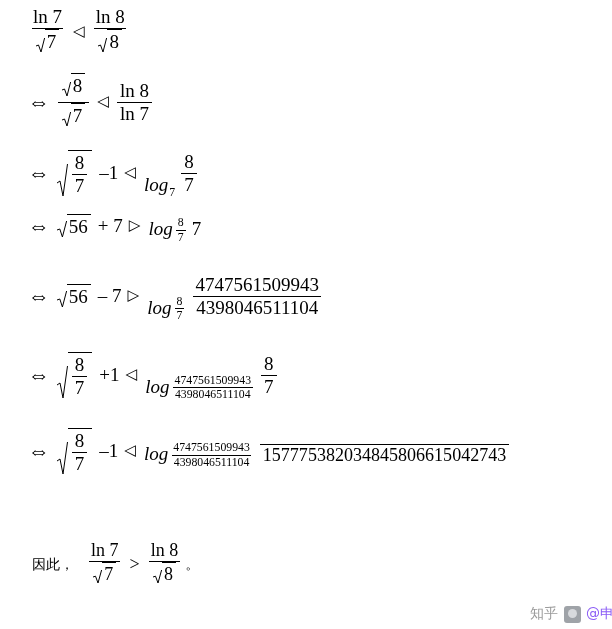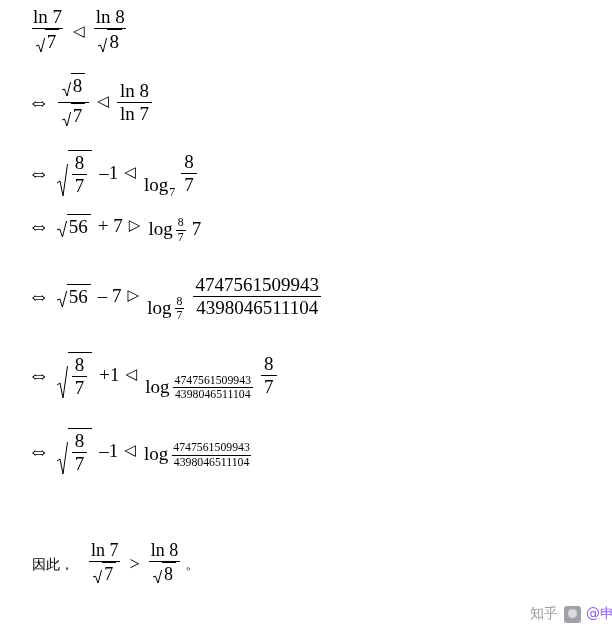--- a/index.html
+++ b/index.html
@@ -5,21 +5,21 @@
   html,body{margin:0;padding:0;}
   body{
     width:612px;height:629px;
     background:#ffffff;
     font-family:"Liberation Serif", serif;
     color:#000000;
     position:relative;
     overflow:hidden;
   }
   .page{position:relative;width:612px;height:629px;padding-left:24px;}
-  .mi{}
+  .mi{font-style:italic;}
   .line{position:absolute;display:flex;align-items:center;white-space:nowrap;}
 
   
   .frac{display:inline-flex;flex-direction:column;align-items:center;justify-content:center;vertical-align:middle;margin:0 2px;}
   .frac .num{padding:0 3px;line-height:1.15;}
   .frac .den{padding:0 3px;line-height:1.15;border-top:1px solid #000;}
 
   
   .sqrt{display:inline-flex;align-items:stretch;margin:0 1px;}
   .sqrt .radical{display:inline-flex;align-items:flex-end;font-size:1em;}
@@ -247,20 +247,21 @@
     <span class="log">
       <span class="lg mi">log</span>
       <span class="sub">
         <span class="frac">
           <span class="num">4747561509943</span>
           <span class="den">4398046511104</span>
         </span>
       </span>
       <span class="arg">
         <span class="frac" style="font-size:0.95em;">
+          <span class="den">157775382034845806615042743</span>
         </span>
       </span>
     </span>
   </div>
 
   <div class="line" style="left:32px;top:540px;font-size:18px;align-items:center;">
     <span class="cn-text">因此，</span>
     <span style="display:inline-block;width:12px;"></span>
     <span class="frac">
       <span class="num">ln 7</span>

